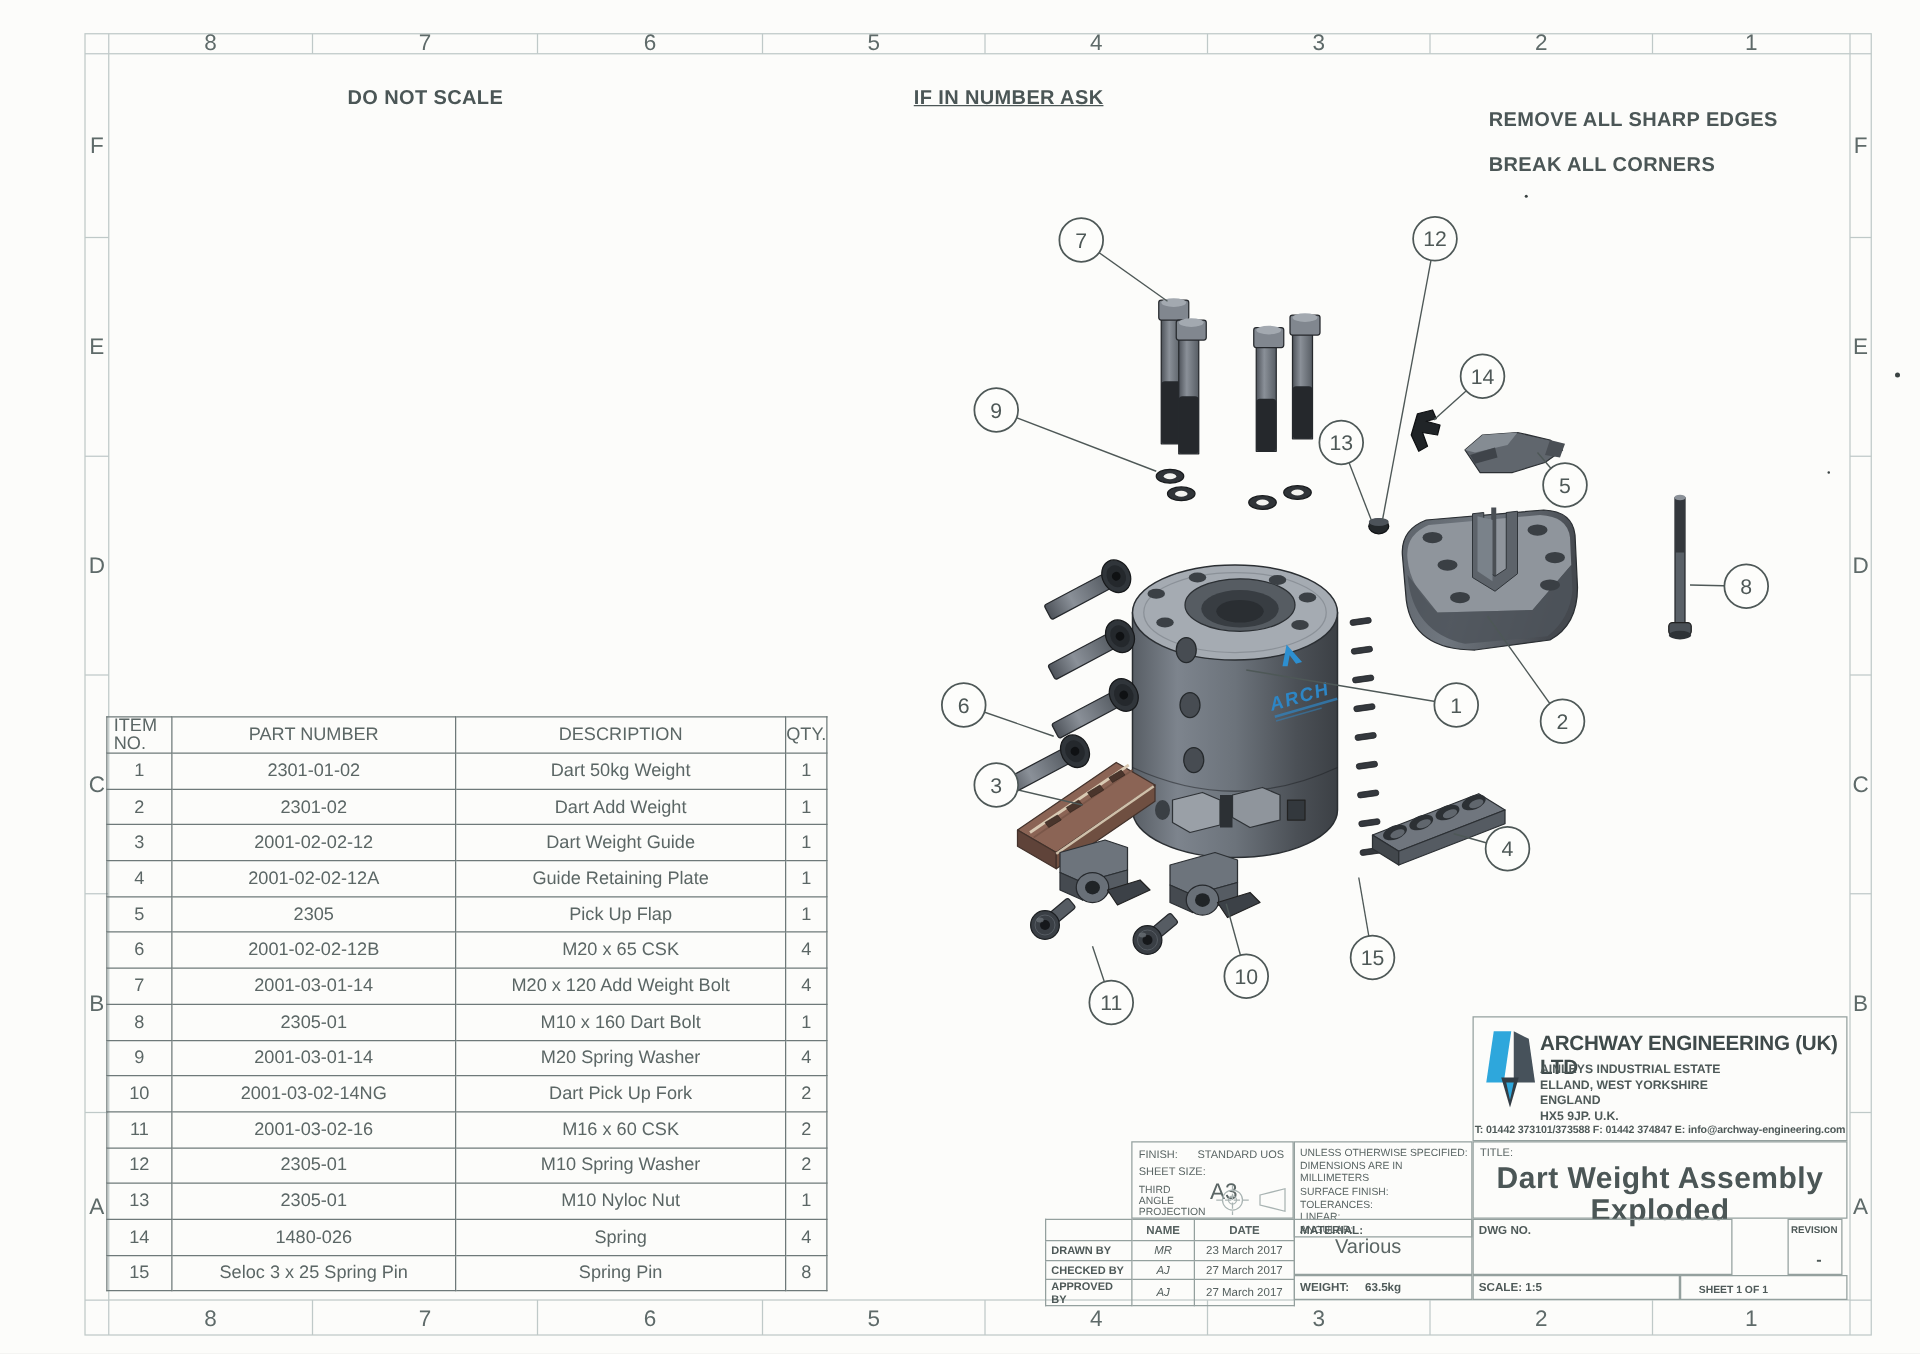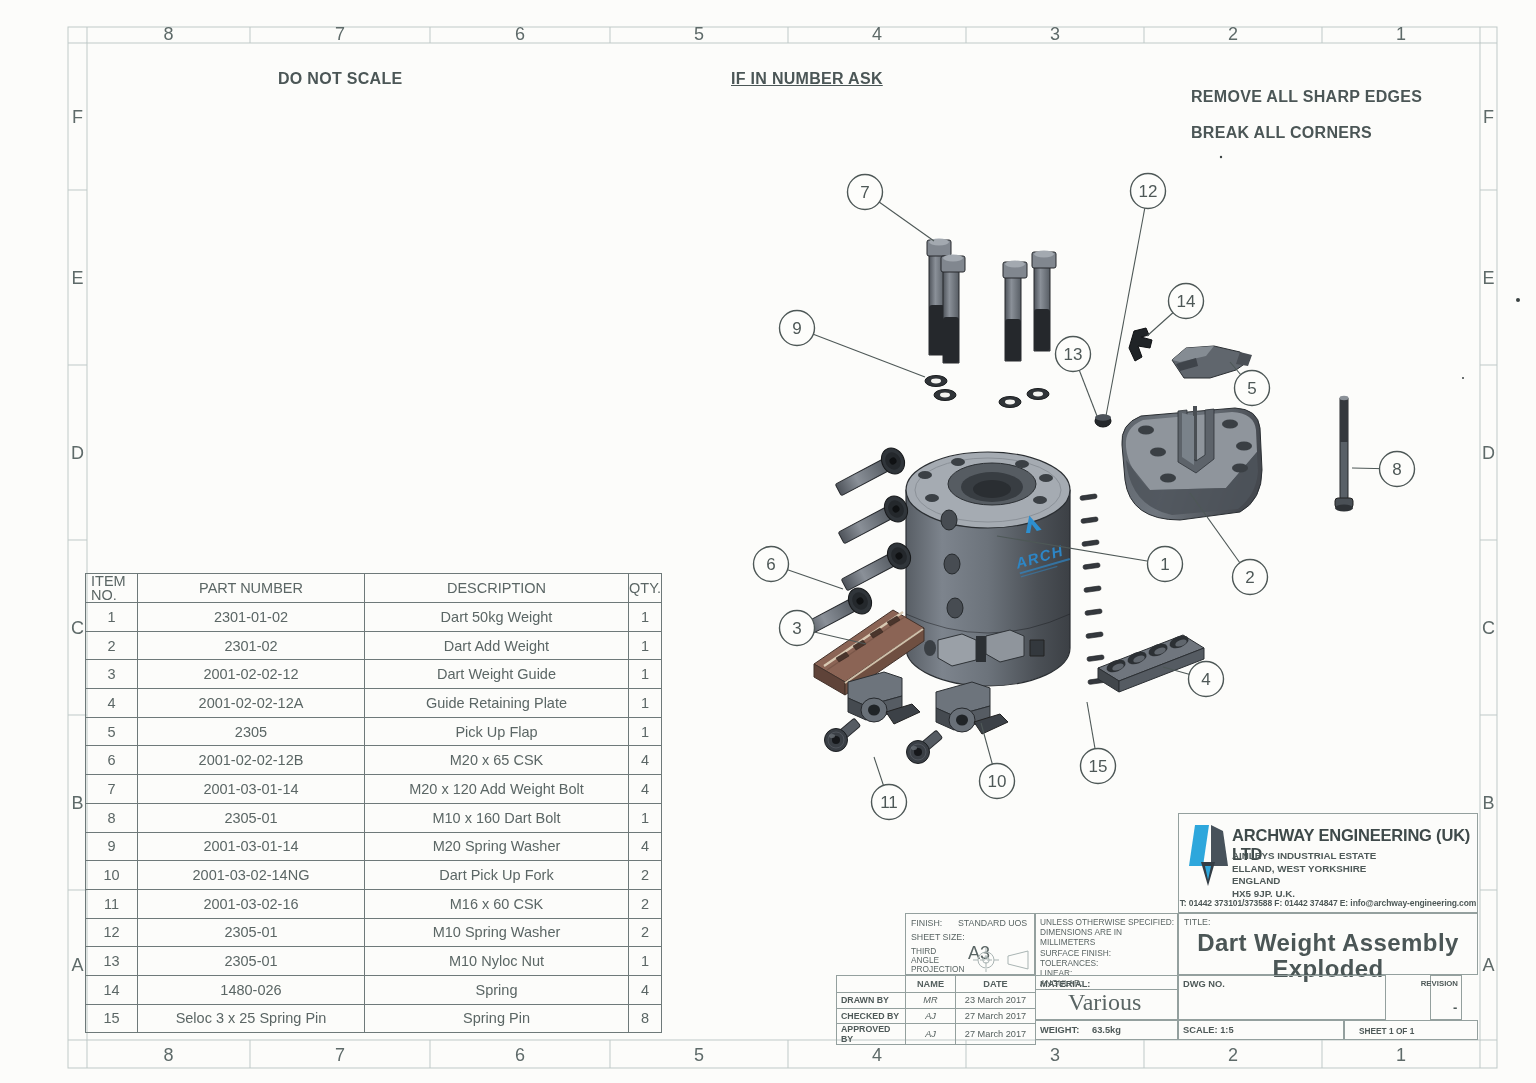--- a/index.html
+++ b/index.html
@@ -627,31 +627,31 @@
         <tr>
           <td class="role" style="height: 14.6px;">APPROVED BY</td>
           <td class="nm" style="height: 14.6px;">AJ</td>
           <td style="height: 14.6px;">27 March 2017</td>
         </tr>
       </tbody>
   </table>
 
   <div class="cell" style="left:1035px;top:975px;width:143px;height:45px;">
     <span class="slb" style="left:4px;top:3px;">MATERIAL:</span>
-    <span class="sl" style="left:32px;top:13px;font-size:24px;font-family:Liberation Serif, serif;">Various</span>
+    <span class="sl" style="left:32px;top:13px;font-size:16px;">Various</span>
   </div>
   <div class="cell" style="left:1035px;top:1020px;width:143px;height:20px;">
     <span class="slb" style="left:4px;top:4px;">WEIGHT:</span>
     <span class="slb" style="left:56px;top:4px;">63.5kg</span>
   </div>
 
   <div class="cell" style="left:1178px;top:975px;width:208px;height:45px;">
     <span class="slb" style="left:4px;top:3px;">DWG NO.</span>
   </div>
-  <div class="cell" style="left:1430px;top:975px;width:32px;height:45px;">
+  <div class="cell" style="left:1430px;top:975px;width:44px;height:45px;">
     <span class="sl" style="right:3px;top:3px;font-size:7.8px;font-weight:bold;color:#4e5958;">REVISION</span>
     <span class="slb" style="left:22px;top:24px;font-size:13px;">-</span>
   </div>
 
   <div class="cell" style="left:1178px;top:1020px;width:166px;height:20px;">
     <span class="slb" style="left:4px;top:4px;">SCALE: 1:5</span>
   </div>
   <div class="cell" style="left:1344px;top:1020px;width:134px;height:20px;">
     <span class="slb" style="left:14px;top:5px;font-size:8.3px;">SHEET 1 OF 1</span>
   </div>

